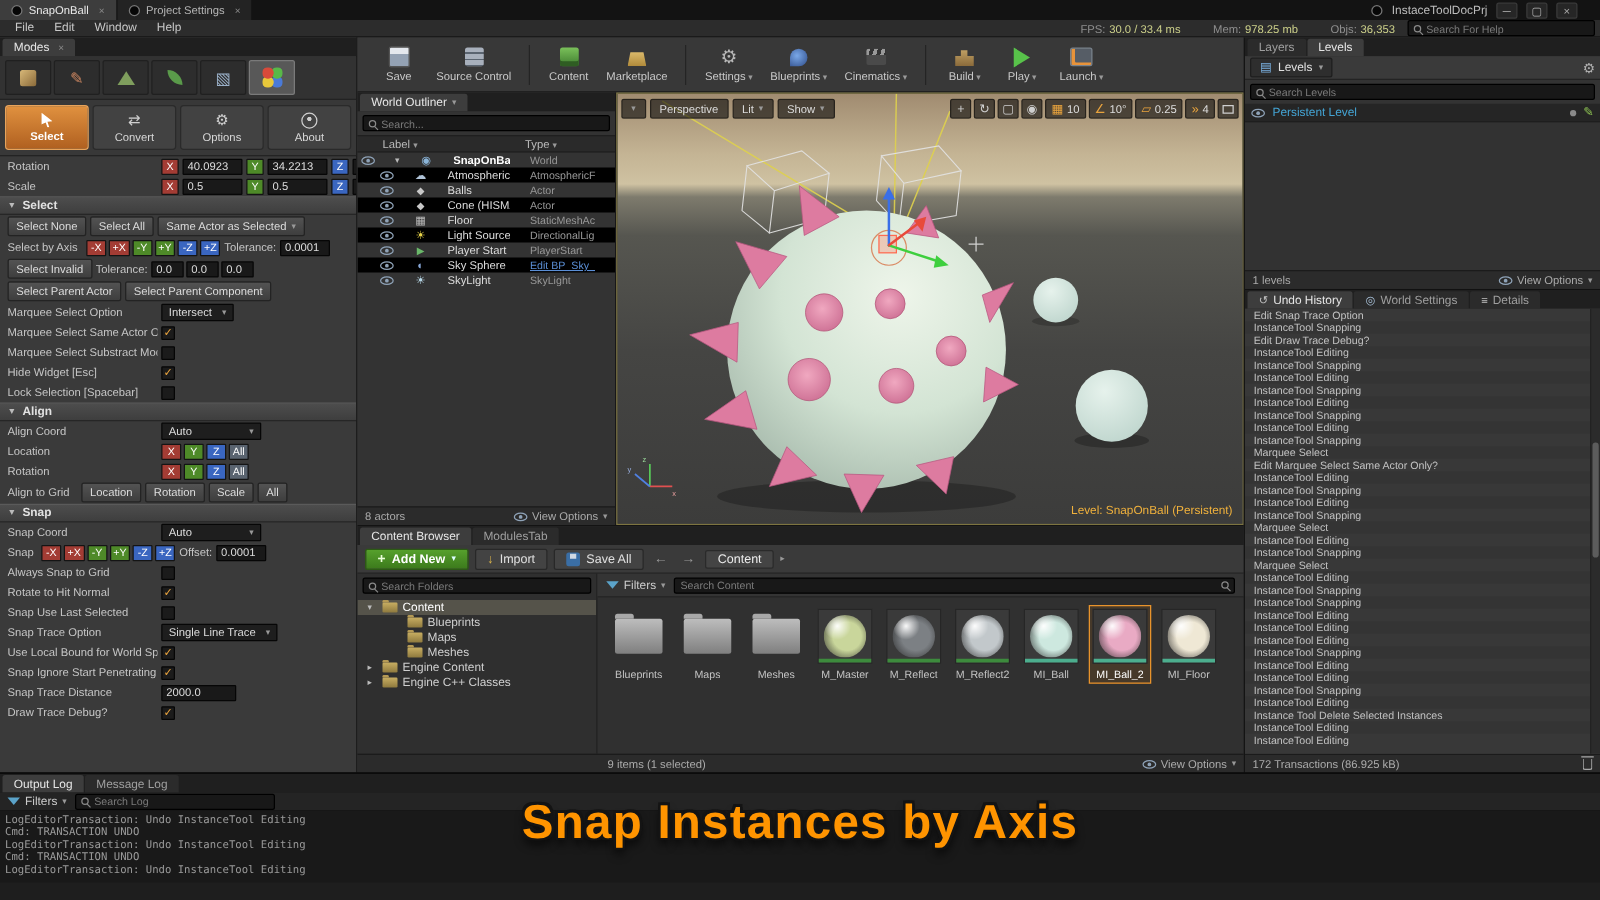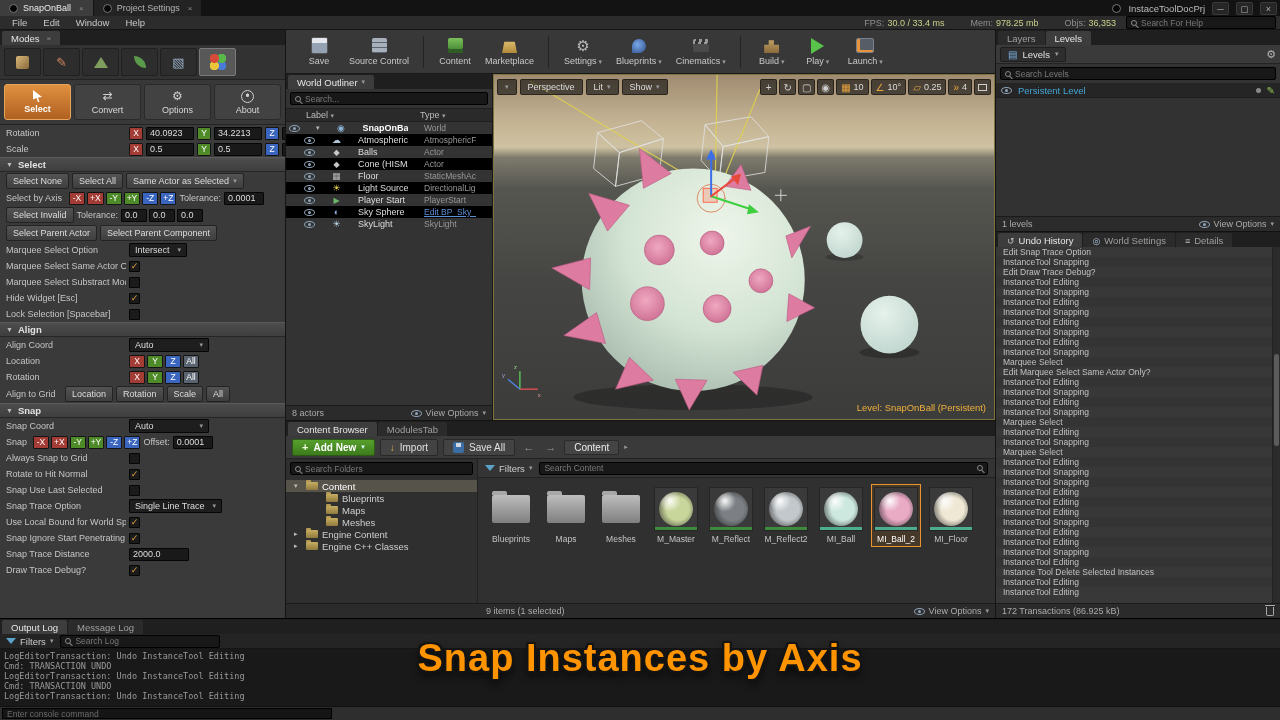--- a/index.html
+++ b/index.html
@@ -7,21 +7,21 @@
 #root{position:relative;width:1280px;height:720px;font-family:"Liberation Sans",sans-serif;font-size:10px;color:#cfcfcf;background:#1e1e1e}
 input{font-family:"Liberation Sans",sans-serif}
 
 
 #titlebar{position:absolute;left:0;top:0;width:1280px;height:16px;background:#131313;display:flex;align-items:stretch}
 #doc-tabs{display:flex}
 .doc-tab{display:flex;align-items:center;gap:5px;padding:0 9px;font-size:9px;color:#b5b5b5;background:#232323;margin-right:1px}
 .doc-tab[data-active="true"]{background:#3d3d3d;color:#eaeaea}
 .ue-badge{width:9px;height:9px;border-radius:50%;background:#060606;border:1px solid #777}
 .tab-x{color:#8a8a8a;font-size:8px;margin-left:3px}
-#titlebar-right{margin-left:auto;display:flex;align-items:center;gap:7px;padding-right:3px}
+#titlebar-right{margin-left:auto;display:flex;align-items:center;gap:7px;padding-right:18px}
 #app-title{color:#bdbdbd;font-size:9.5px}
 .win-btn{width:17px;height:13px;text-align:center;line-height:12px;color:#b0b0b0;font-size:9px;background:#262626;border:1px solid #3a3a3a;border-radius:2px}
 
 
 #menubar{position:absolute;left:0;top:16px;width:1280px;height:14px;background:#2c2c2c;border-bottom:1px solid #141414;display:flex;align-items:center;padding:0 4px}
 .menu-item{padding:0 8px;color:#c9c9c9;font-size:9.5px}
 #menu-right{margin-left:auto;display:flex;align-items:center;gap:10px}
 .stat{display:flex;gap:3px;font-size:9px}
 .s-label{color:#8f8f8f;font-style:normal}
 .s-value{color:#ccd08a;font-weight:normal}
@@ -1189,19 +1189,16 @@
     <div id="log-lines">
 
     <div class="log-line">LogEditorTransaction: Undo InstanceTool Editing</div>
         <div class="log-line">Cmd: TRANSACTION UNDO</div>
         <div class="log-line">LogEditorTransaction: Undo InstanceTool Editing</div>
         <div class="log-line">Cmd: TRANSACTION UNDO</div>
         <div class="log-line">LogEditorTransaction: Undo InstanceTool Editing</div>
       </div>
   </div>
 
-  <div id="console-bar">
-    <input id="console-input" placeholder="Enter console command" style="">
-  </div>
 
   <div id="caption">Snap Instances by Axis</div>
 
 </div>
 
 </body></html>

